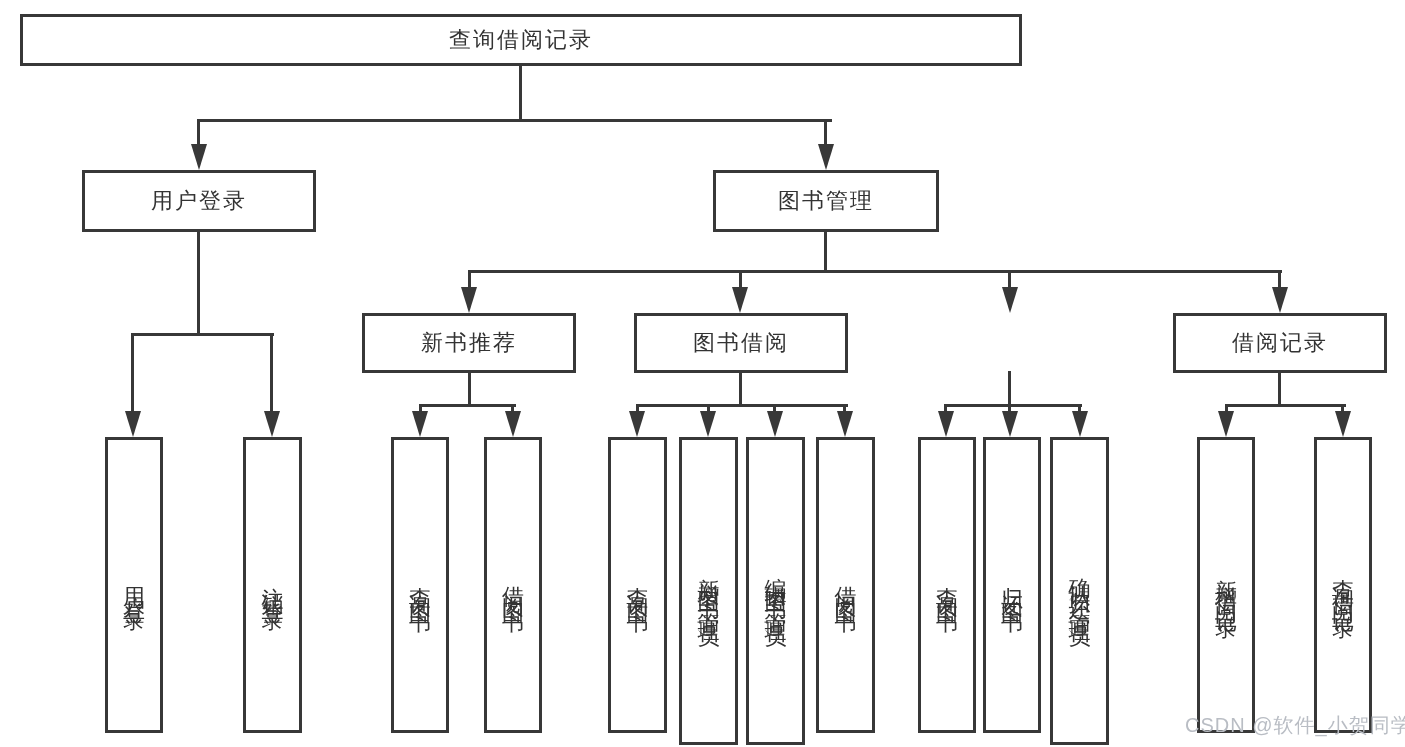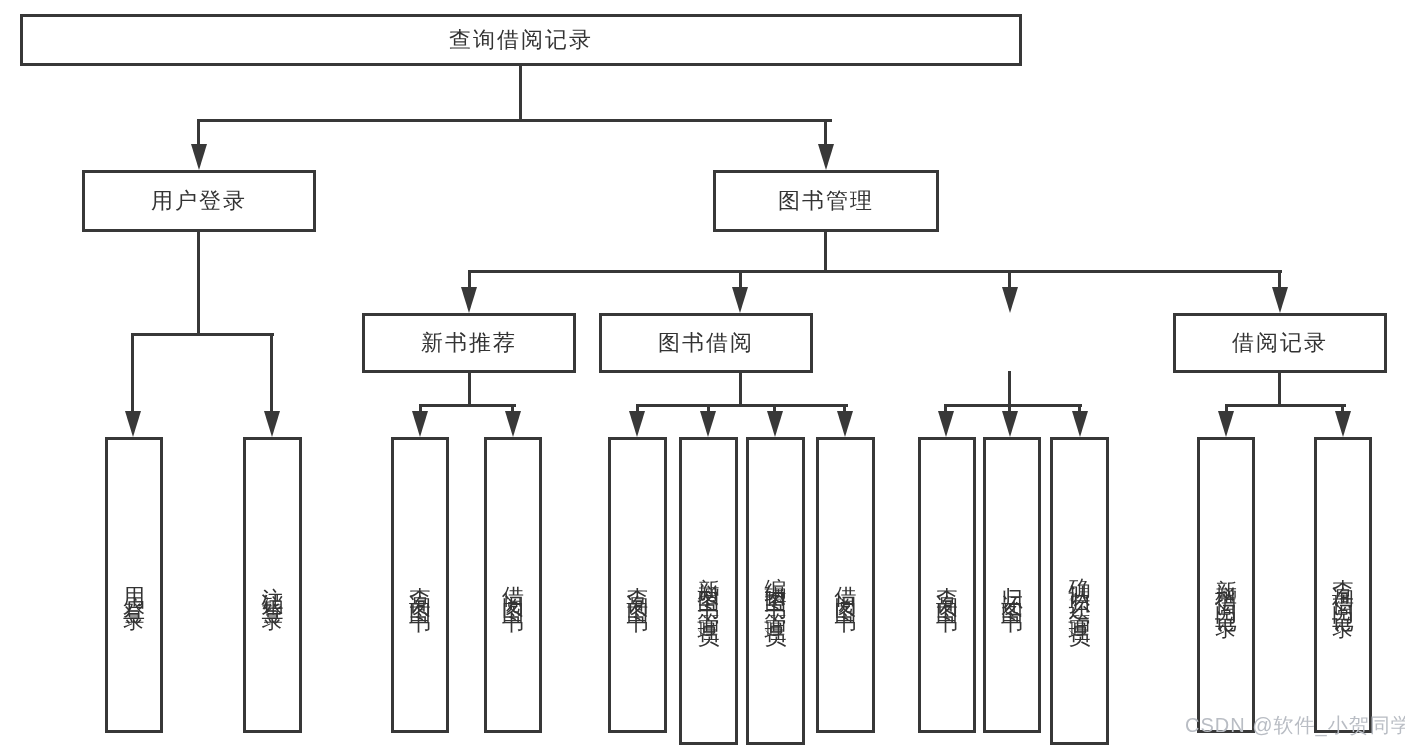--- a/index.html
+++ b/index.html
@@ -98,21 +98,21 @@
   <div class="box h" style="left:82px;top:170px;width:234px;height:62px">
     <span class="lbl">用户登录</span>
   </div>
   <div class="box h" style="left:362px;top:313px;width:214px;height:60px">
     <span class="lbl">新书推荐</span>
   </div>
 
   <div class="box h" style="left:713px;top:170px;width:226px;height:62px">
     <span class="lbl">图书管理</span>
   </div>
-  <div class="box h" style="left:599px;top:313px;width:214px;height:60px">
+  <div class="box h" style="left:634px;top:313px;width:214px;height:60px">
     <span class="lbl">图书借阅</span>
   </div>
   <div class="box h" style="left:1173px;top:313px;width:214px;height:60px">
     <span class="lbl">借阅记录</span>
   </div>
 
   <div class="box v" style="left:105px;top:437px;width:58px;height:296px">
     <span class="lbl">用户登录</span>
   </div>
   <div class="box v" style="left:243px;top:437px;width:59px;height:296px">

